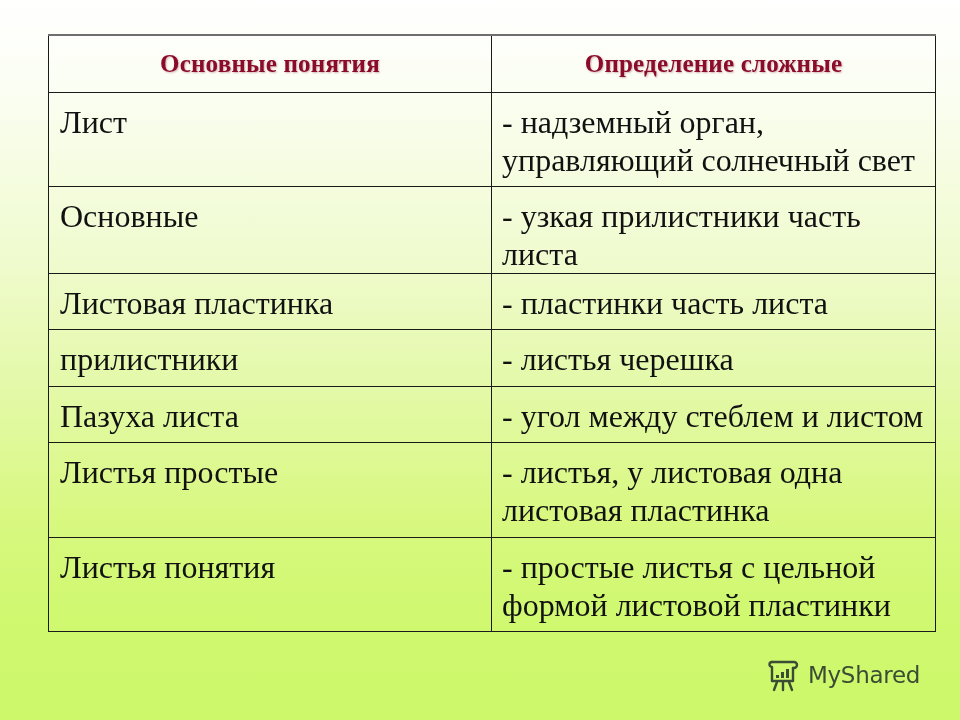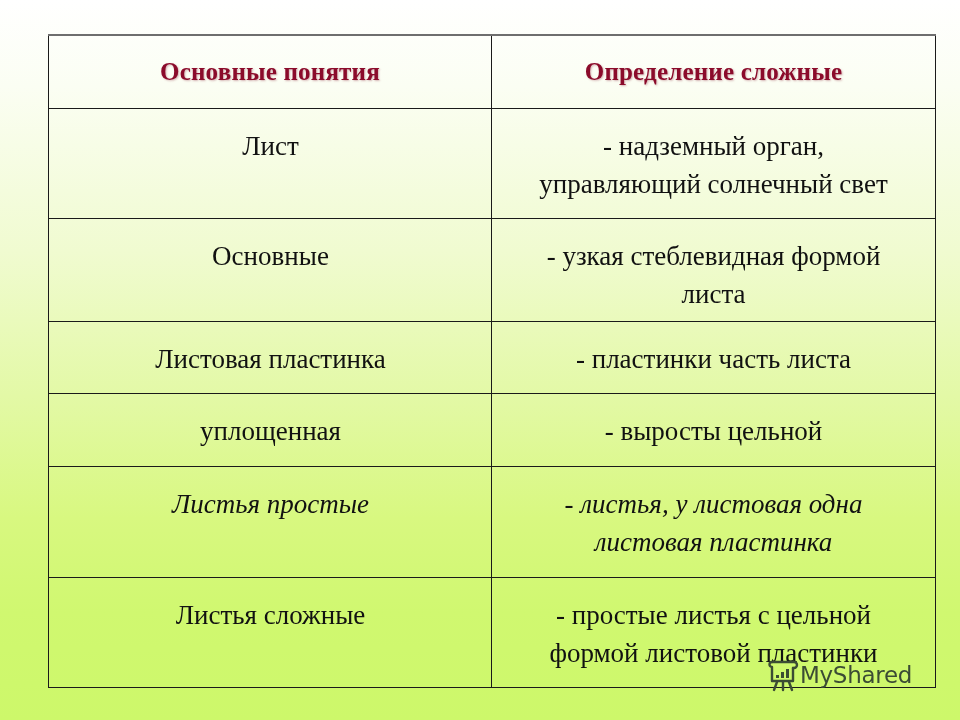--- a/index.html
+++ b/index.html
@@ -24,66 +24,65 @@
       left: 48px;
       top: 34px;
       width: 887px;
       border-collapse: collapse;
       table-layout: fixed;
     }
     table.terms th, table.terms td {
       border: 1.5px solid #1a1a1a;
       vertical-align: top;
       text-align: left;
-      padding: 8px;
+      padding: 0;
     }
     table.terms tr.header-row th {
       border-top-color: #6e6e6e;
       border-top-width: 2px;
     }
     table.terms col.c1 { width: 443px; }
     table.terms col.c2 { width: 444px; }
     th.head-cell {
       height: 56px;
       text-align: center !important;
       vertical-align: middle !important;
       color: #8b0b2b;
       font-weight: bold;
       font-size: 25px;
       text-shadow: 1px 1px 2px rgba(140, 40, 60, 0.35);
       letter-spacing: 0.2px;
     }
     .cell-text {
       display: block;
-      font-size: 27px;
+      font-size: 32px;
       line-height: 38px;
       color: #111;
       padding: 10px 10px 0 11px;
       white-space: pre-line;
-      text-align: center;
     }
     .cell-text.def {
       padding-left: 10px;
     }
     tr.r1 td { height: 93px; }
     tr.r2 td { height: 86px; }
     tr.r3 td { height: 55px; }
     tr.r4 td { height: 56px; }
     tr.r5 td { height: 55px; }
-    tr.r6 td { height: 94px; font-style: italic; }
+    tr.r6 td { height: 94px; }
     tr.r7 td { height: 93px; }
 
     .watermark {
       position: absolute;
       left: 766px;
       top: 655px;
       height: 40px;
       display: flex;
       align-items: center;
-      gap: 0;
+      gap: 8px;
       color: #3a4a30;
     }
     .watermark svg { display: block; }
     .watermark .wm-text {
       font-family: "DejaVu Sans", "Liberation Sans", sans-serif;
       font-size: 23px;
       color: #3b4c34;
       letter-spacing: -0.3px;
     }
   </style>
@@ -110,52 +109,60 @@
         <td>
             <span class="cell-text def">- надземный орган,
 управляющий солнечный свет</span>
           </td>
       </tr>
       <tr class="r2">
         <td>
             <span class="cell-text">Основные</span>
           </td>
         <td>
-            <span class="cell-text def">- узкая стеблевидная формой
+            <span class="cell-text def">- узкая прилистники часть
 листа</span>
           </td>
       </tr>
       <tr class="r3">
         <td>
             <span class="cell-text">Листовая пластинка</span>
           </td>
         <td>
             <span class="cell-text def">- пластинки часть листа</span>
           </td>
       </tr>
       <tr class="r4">
         <td>
-            <span class="cell-text">уплощенная</span>
+            <span class="cell-text">прилистники</span>
           </td>
         <td>
-            <span class="cell-text def">- выросты цельной</span>
+            <span class="cell-text def">- листья черешка</span>
+          </td>
+      </tr>
+      <tr class="r5">
+        <td>
+            <span class="cell-text">Пазуха листа</span>
+          </td>
+        <td>
+            <span class="cell-text def">- угол между стеблем и листом</span>
           </td>
       </tr>
       <tr class="r6">
         <td>
             <span class="cell-text">Листья простые</span>
           </td>
         <td>
             <span class="cell-text def">- листья, у листовая одна
 листовая пластинка</span>
           </td>
       </tr>
       <tr class="r7">
         <td>
-            <span class="cell-text">Листья сложные</span>
+            <span class="cell-text">Листья понятия</span>
           </td>
         <td>
             <span class="cell-text def">- простые листья с цельной
 формой листовой пластинки</span>
           </td>
       </tr>
     </tbody>
   </table>
 
   <div class="watermark">

